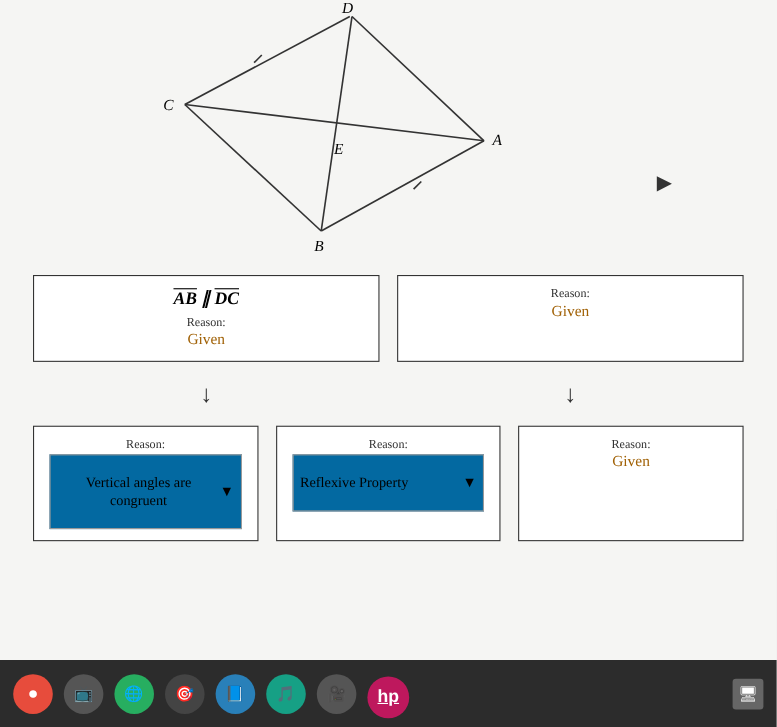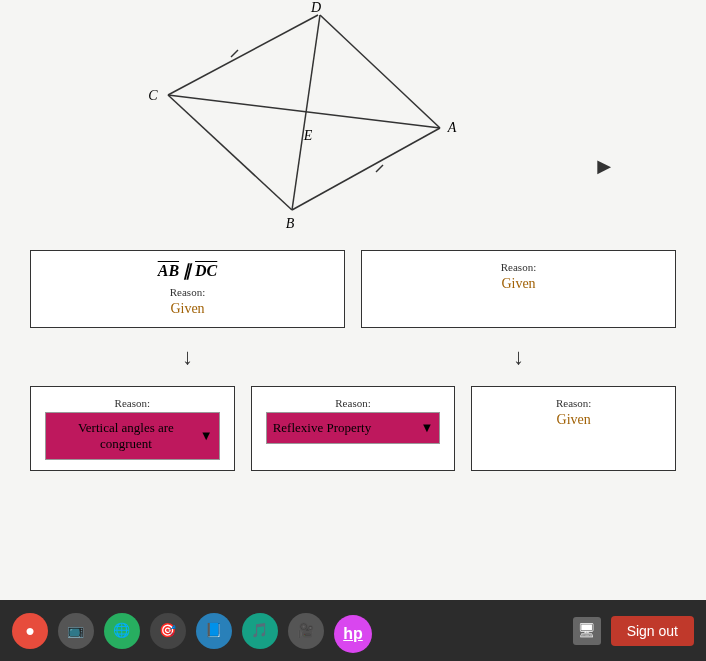--- a/index.html
+++ b/index.html
@@ -66,22 +66,22 @@
     }
 
     .proof-box .reason-value {
       font-size: 14px;
       color: #a16207;
     }
 
     .proof-box .reason-dropdown {
       font-size: 13px;
       border: 1px solid #999;
-      padding: 7px 6px;
-      background: #be185d;
+      padding: 17px 6px;
+      background: #0369a1;
       display: flex;
       align-items: center;
       justify-content: space-between;
       cursor: pointer;
       width: 100%;
     }
 
     .arrow-down {
       display: flex;
       justify-content: center;
@@ -179,21 +179,21 @@
     
     .diagram-label {
       font-family: 'Times New Roman', serif;
       font-style: italic;
       font-size: 14px;
     }
 
     .hp-logo {
       width: 38px;
       height: 38px;
-      background: #d946ef;
+      background: #be185d;
       border-radius: 50%;
       display: flex;
       align-items: center;
       justify-content: center;
       color: #fff;
       font-size: 16px;
       font-weight: bold;
       font-family: Arial, sans-serif;
       position: absolute;
       bottom: 8px;
@@ -320,17 +320,16 @@
   <div class="taskbar-icon video">
     <span style="color:#fff;font-size:14px;">🎥</span>
   </div>
 
   <div class="taskbar-spacer"></div>
 
   <div class="taskbar-right">
     <div class="monitor-icon">
       <span>🖥</span>
     </div>
-    <button class="sign-out-btn">Sign out</button>
   </div>
 </div>
 
 <div class="hp-logo">hp</div>
 
 </body></html>

